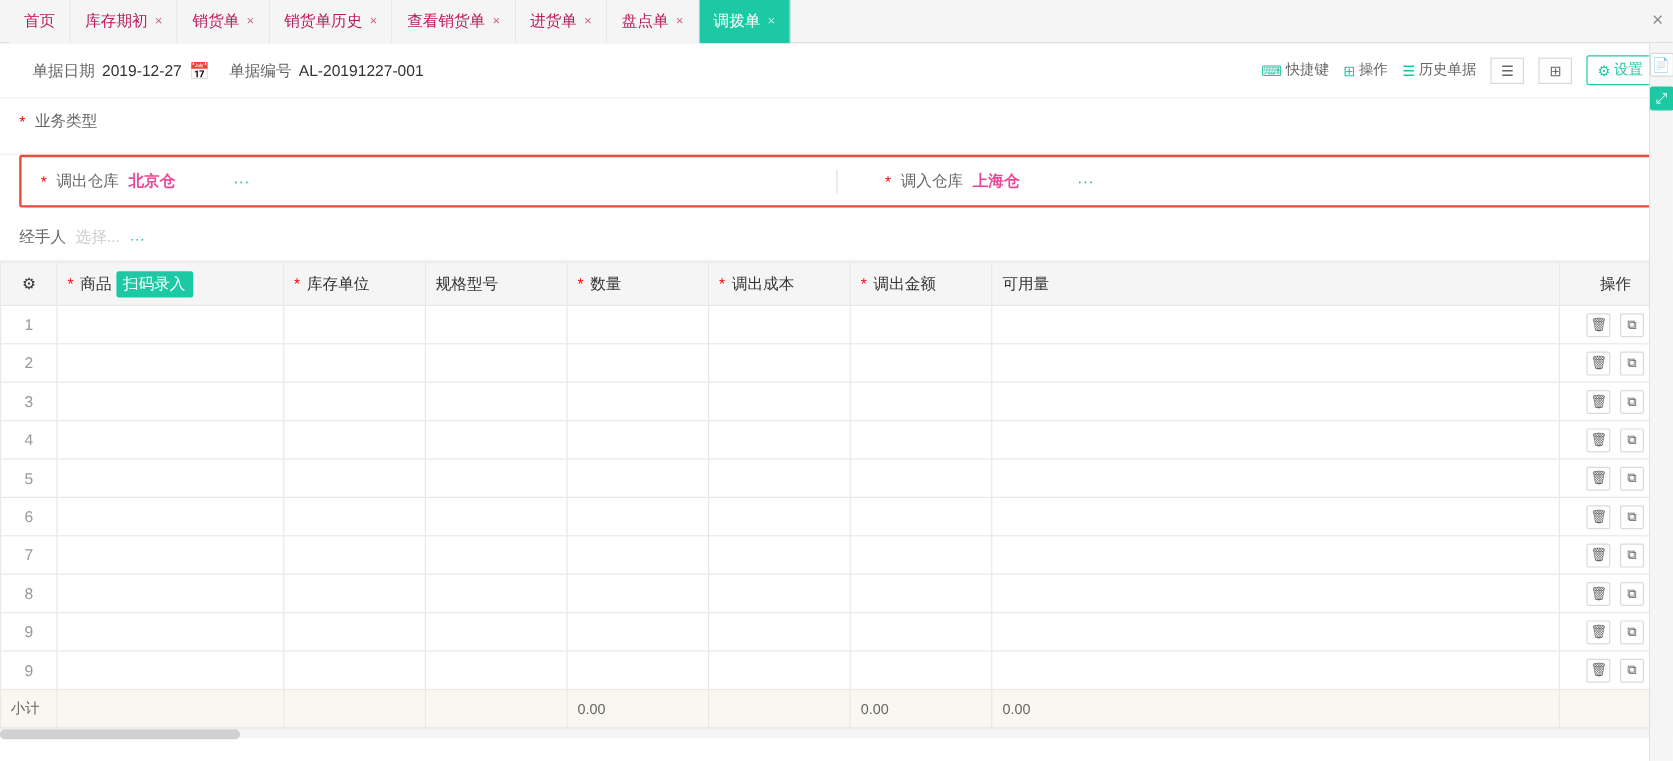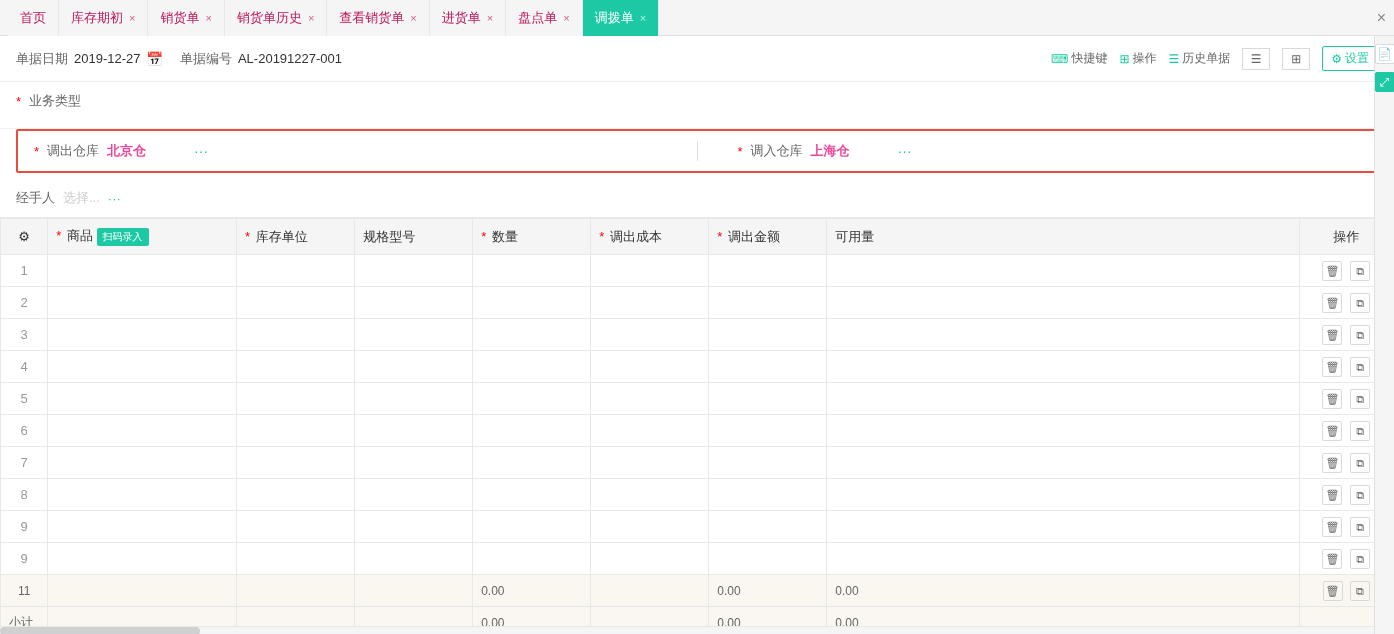--- a/index.html
+++ b/index.html
@@ -53,20 +53,21 @@
       align-items: center;
       padding: 10px 16px;
       border-bottom: 1px solid #f0f0f0;
       gap: 20px;
     }
     .doc-header-left {
       display: flex;
       align-items: center;
       gap: 16px;
       flex: 1;
+      margin-left: 11px;
     }
     .doc-field {
       display: flex;
       align-items: center;
       gap: 6px;
       font-size: 13px;
       color: #333;
     }
     .doc-field .label { color: #666; }
     .doc-field .value { color: #333; font-weight: 500; }
@@ -203,21 +204,21 @@
     .th-settings {
       width: 40px;
       text-align: center;
     }
     .scan-btn {
       display: inline-block;
       background: #1dc9a4;
       color: #fff;
       padding: 2px 6px;
       border-radius: 2px;
-      font-size: 10px;
+      font-size: 13px;
       cursor: pointer;
     }
     tbody tr {
       height: 32px;
     }
     tbody tr:nth-child(odd) { background: #fff; }
     tbody tr:nth-child(even) { background: #fff; }
     tbody td {
       border: 1px solid #e8e8e8;
       padding: 0 8px;
@@ -604,34 +605,20 @@
               <td></td>
               <td></td>
               <td></td>
               <td></td>
               <td class="action-col">
                 <span class="action-icon">🗑</span>
                 <span class="action-icon">⧉</span>
               </td>
             </tr>
             <tr class="subtotal-row">
-              <td class="row-num">11</td>
-              <td></td>
-              <td></td>
-              <td></td>
-              <td>0.00</td>
-              <td></td>
-              <td>0.00</td>
-              <td>0.00</td>
-              <td class="action-col">
-                <span class="action-icon">🗑</span>
-                <span class="action-icon">⧉</span>
-              </td>
-            </tr>
-            <tr class="subtotal-row">
               <td colspan="1">小计</td>
               <td></td>
               <td></td>
               <td></td>
               <td>0.00</td>
               <td></td>
               <td>0.00</td>
               <td>0.00</td>
               <td></td>
             </tr>

